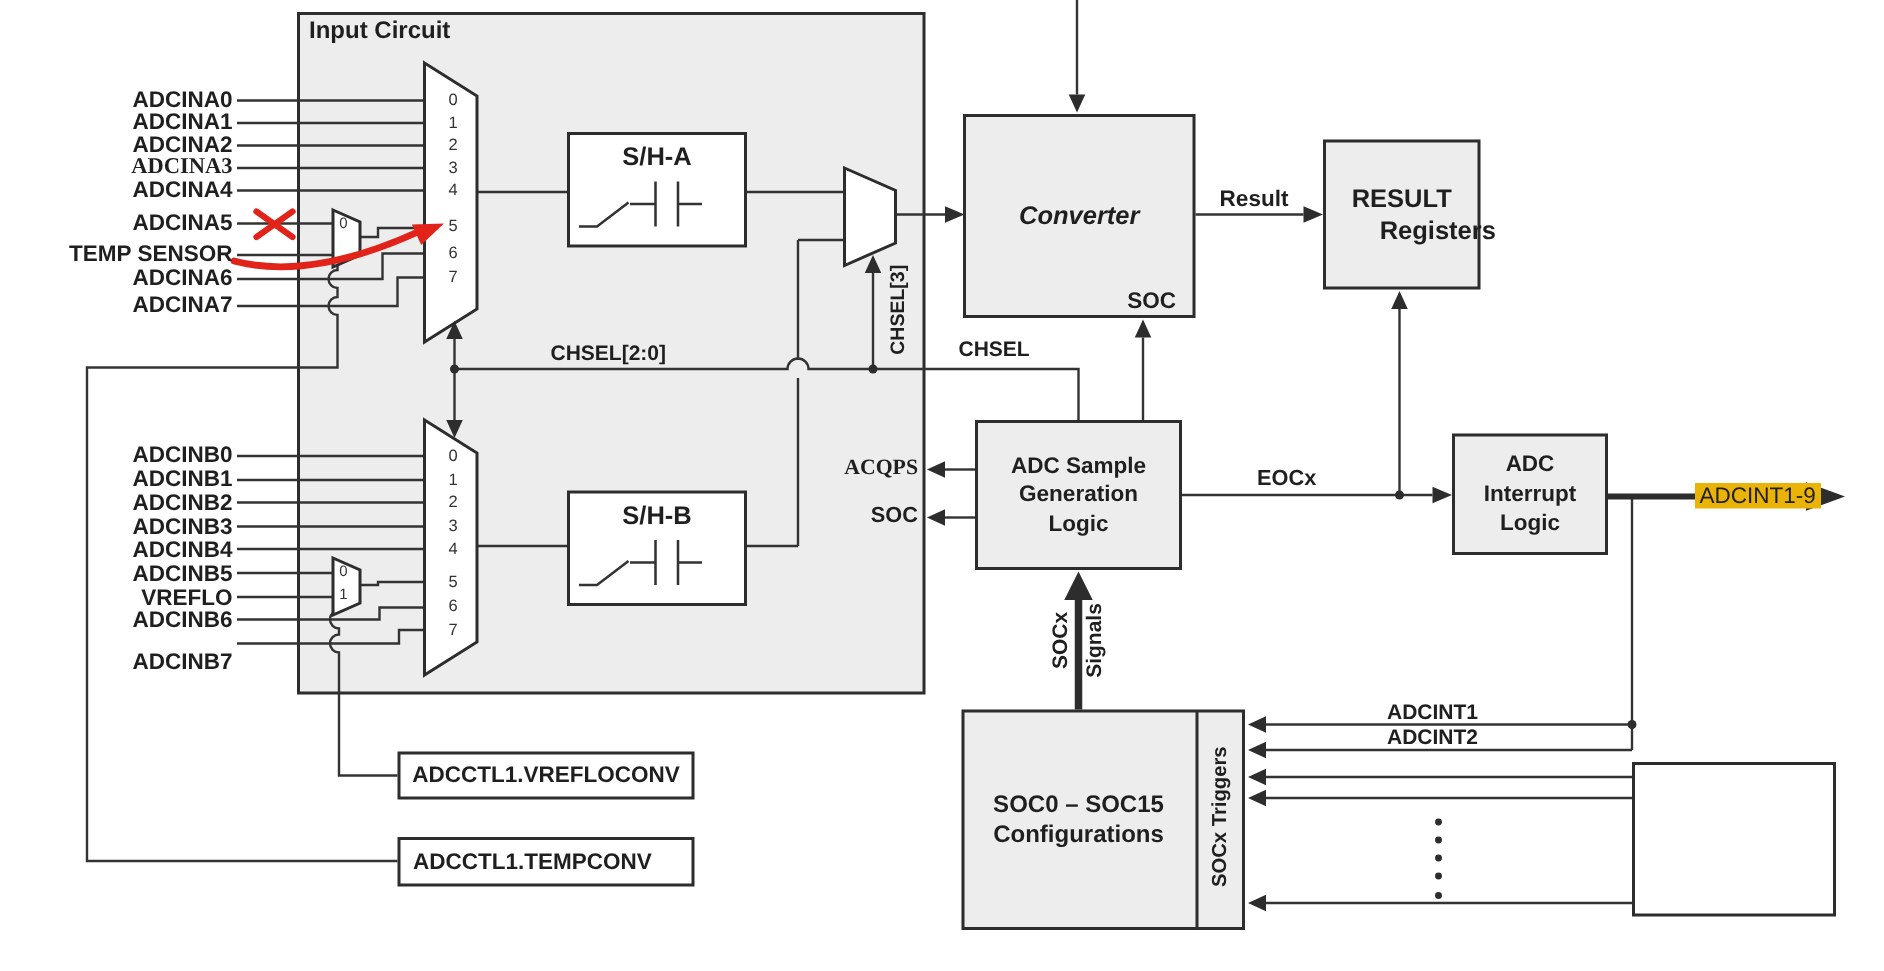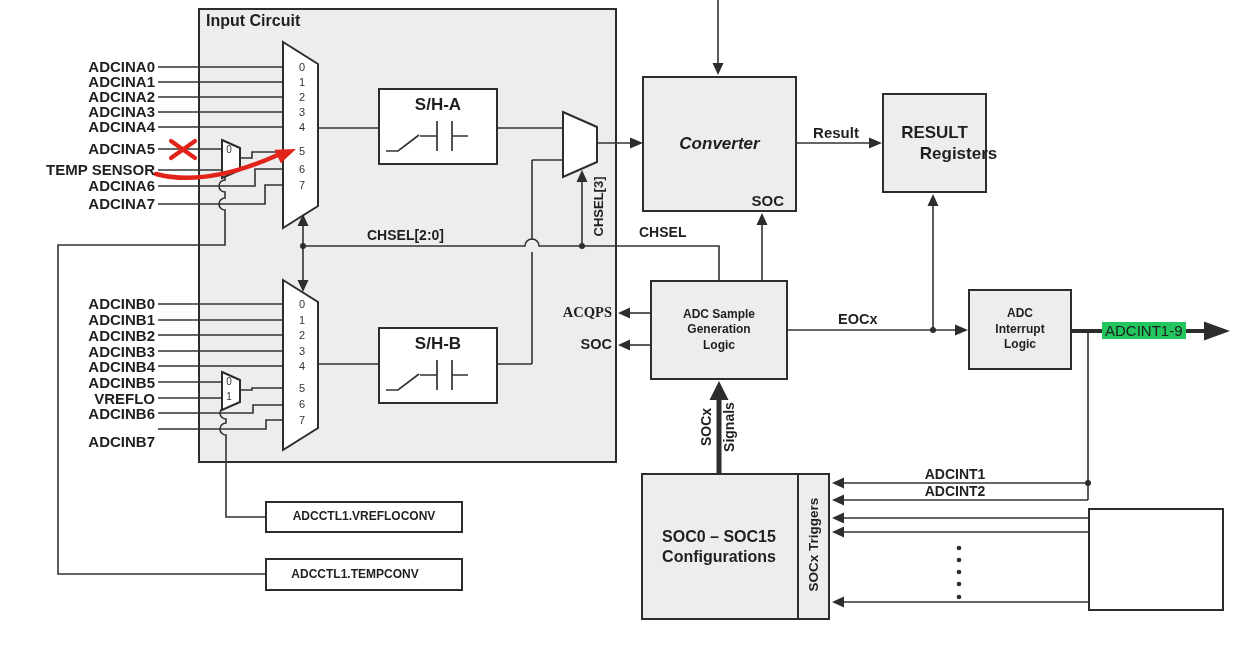--- a/index.html
+++ b/index.html
@@ -3,30 +3,30 @@
 <meta charset="utf-8">
 <style>
   html,body{margin:0;padding:0;background:#fff;}
   #canvas{position:relative;width:1256px;height:647px;background:#ffffff;overflow:hidden;
           font-family:"Liberation Sans","DejaVu Sans",sans-serif;color:#1f1f1f;}
   .box{position:absolute;box-sizing:border-box;border:2px solid #2d2d2d;background:#ededed;}
   .whitebox{position:absolute;box-sizing:border-box;border:2px solid #2d2d2d;background:#ffffff;}
   .flexc{display:flex;flex-direction:column;align-items:center;justify-content:center;text-align:center;}
   .title{position:absolute;font-weight:bold;font-size:16px;}
   .blocktext{font-weight:bold;font-size:16px;line-height:1.25;}
-  .blocktext2{font-weight:bold;font-size:12px;line-height:1.3;}
+  .blocktext2{font-weight:bold;font-size:15px;line-height:1.3;}
   .sig{position:absolute;font-weight:bold;font-size:15px;line-height:17px;white-space:nowrap;}
   .inlabel{position:absolute;left:25px;width:130px;text-align:right;font-weight:bold;font-size:15px;line-height:17px;}
   .muxnum{position:absolute;font-size:11px;line-height:12px;width:14px;text-align:center;color:#333;}
   .smuxnum{position:absolute;font-size:10px;line-height:11px;width:12px;text-align:center;color:#333;}
   .rot{position:absolute;transform:rotate(-90deg);white-space:nowrap;font-weight:bold;
        font-size:14px;text-align:center;}
   .divider{position:absolute;background:#2d2d2d;}
   svg{position:absolute;left:0;top:0;}
-  .lbl-bg{background:#22c55e;padding:0 3px;}
+  .lbl-bg{background:#eab308;padding:0 3px;margin-left:28px;}
 </style>
 </head>
 <body>
 
 <div id="canvas">
 
   <div class="box" style="left:198px;top:8px;width:419px;height:455px;"></div>
   <div class="box" style="left:642px;top:76px;width:155px;height:136px;"></div>
   <div class="box" style="left:882px;top:93px;width:105px;height:100px;"></div>
   <div class="box" style="left:650px;top:280px;width:138px;height:100px;"></div>
@@ -142,21 +142,21 @@
       <path d="M156,174 C198,185 243,171 280,154" stroke="#e2231a" stroke-width="4.5" stroke-linecap="round" fill="none"></path>
       <polygon points="296,149 280.8,163.3 274.6,149.7" fill="#e2231a"></polygon>
     </g>
   </svg>
 
   <div class="title" style="left:206px;top:12px;">Input Circuit</div>
 
   <div class="inlabel" style="top:58px;">ADCINA0</div>
   <div class="inlabel" style="top:73px;">ADCINA1</div>
   <div class="inlabel" style="top:88px;">ADCINA2</div>
-  <div class="inlabel" style="top:103px;">ADCINA3</div>
+  <div class="inlabel" style="top:103px;font-family:Liberation Serif, serif;">ADCINA3</div>
   <div class="inlabel" style="top:118px;">ADCINA4</div>
   <div class="inlabel" style="top:140px;">ADCINA5</div>
   <div class="inlabel" style="top:161px;">TEMP SENSOR</div>
   <div class="inlabel" style="top:177px;">ADCINA6</div>
   <div class="inlabel" style="top:195px;">ADCINA7</div>
 
   <div class="inlabel" style="top:295px;">ADCINB0</div>
   <div class="inlabel" style="top:311px;">ADCINB1</div>
   <div class="inlabel" style="top:327px;">ADCINB2</div>
   <div class="inlabel" style="top:343px;">ADCINB3</div>

